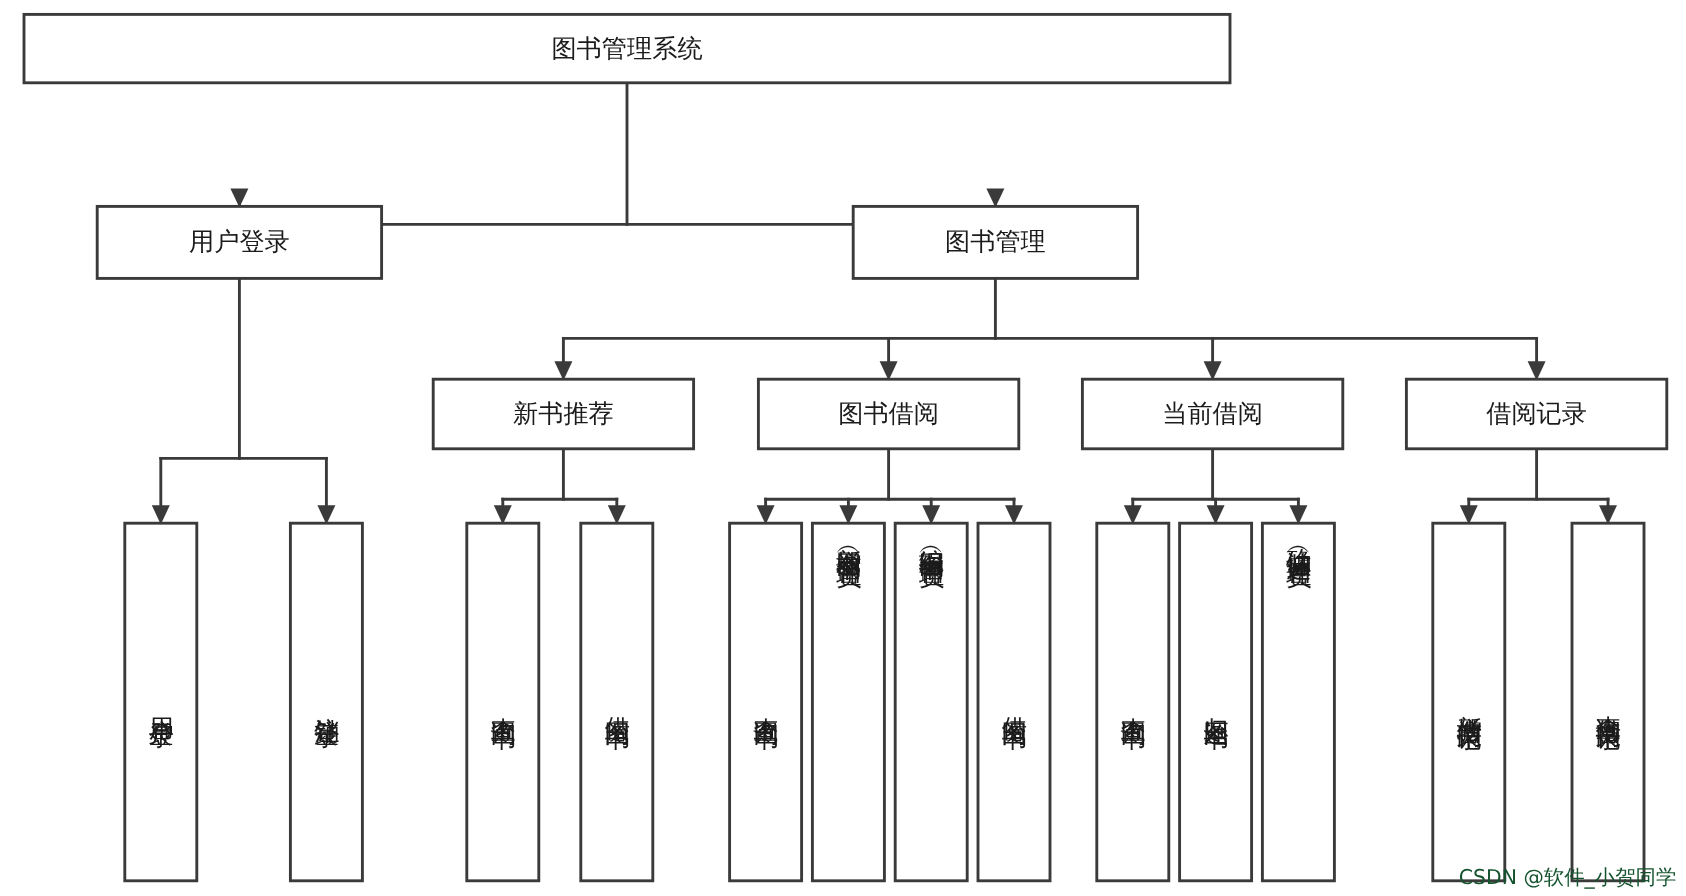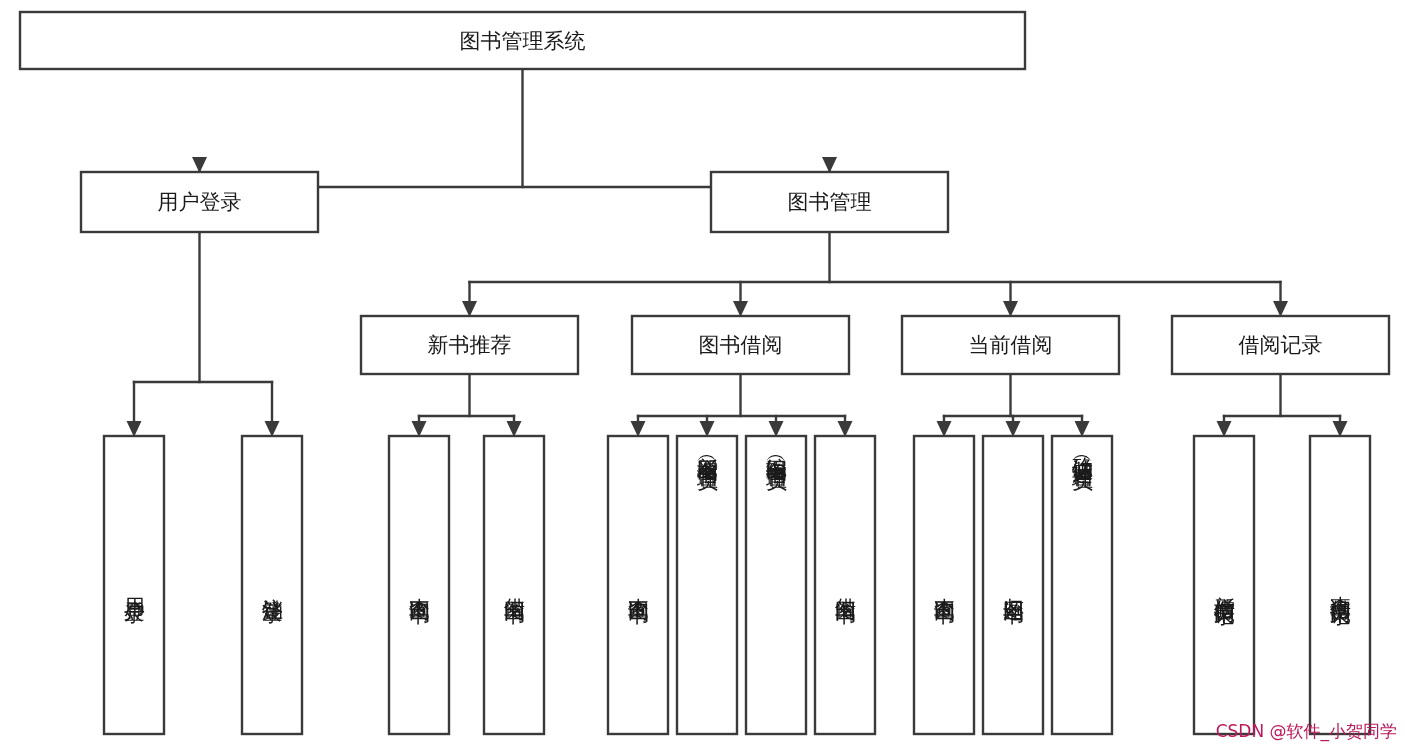--- a/index.html
+++ b/index.html
@@ -68,21 +68,21 @@
     justify-content: flex-start;
     padding-top: 4px;
     box-sizing: border-box;
   }
   .watermark {
     position: absolute;
     right: 8px;
     bottom: 4px;
     font-family: "DejaVu Sans", "Liberation Sans", sans-serif;
     font-size: 17px;
-    color: #be185d;
+    color: #14532d;
     white-space: nowrap;
     user-select: none;
   }
 </style>
 </head>
 <body>
 
 <div id="diagram-root">
   <svg class="diagram" id="diagram-svg" viewBox="0 0 1405 747" xmlns="http://www.w3.org/2000/svg">
       <g>

